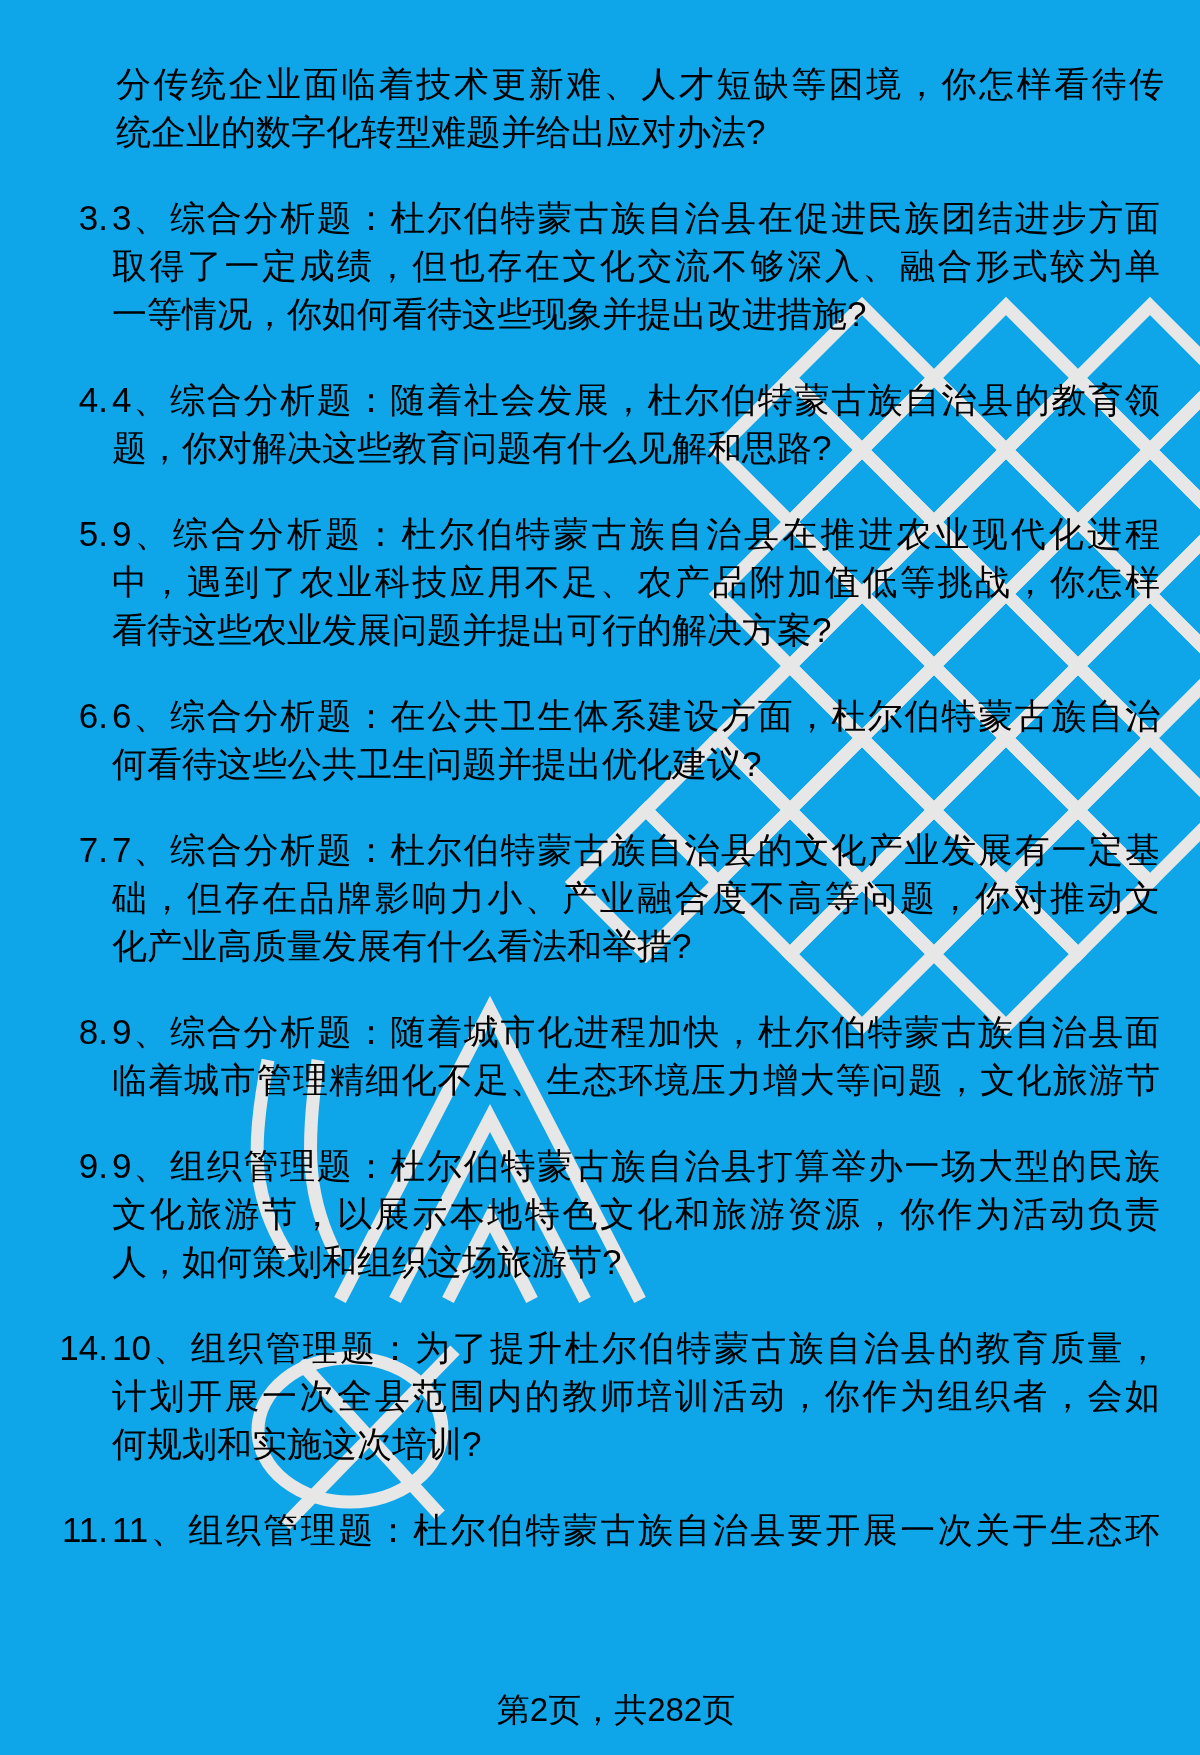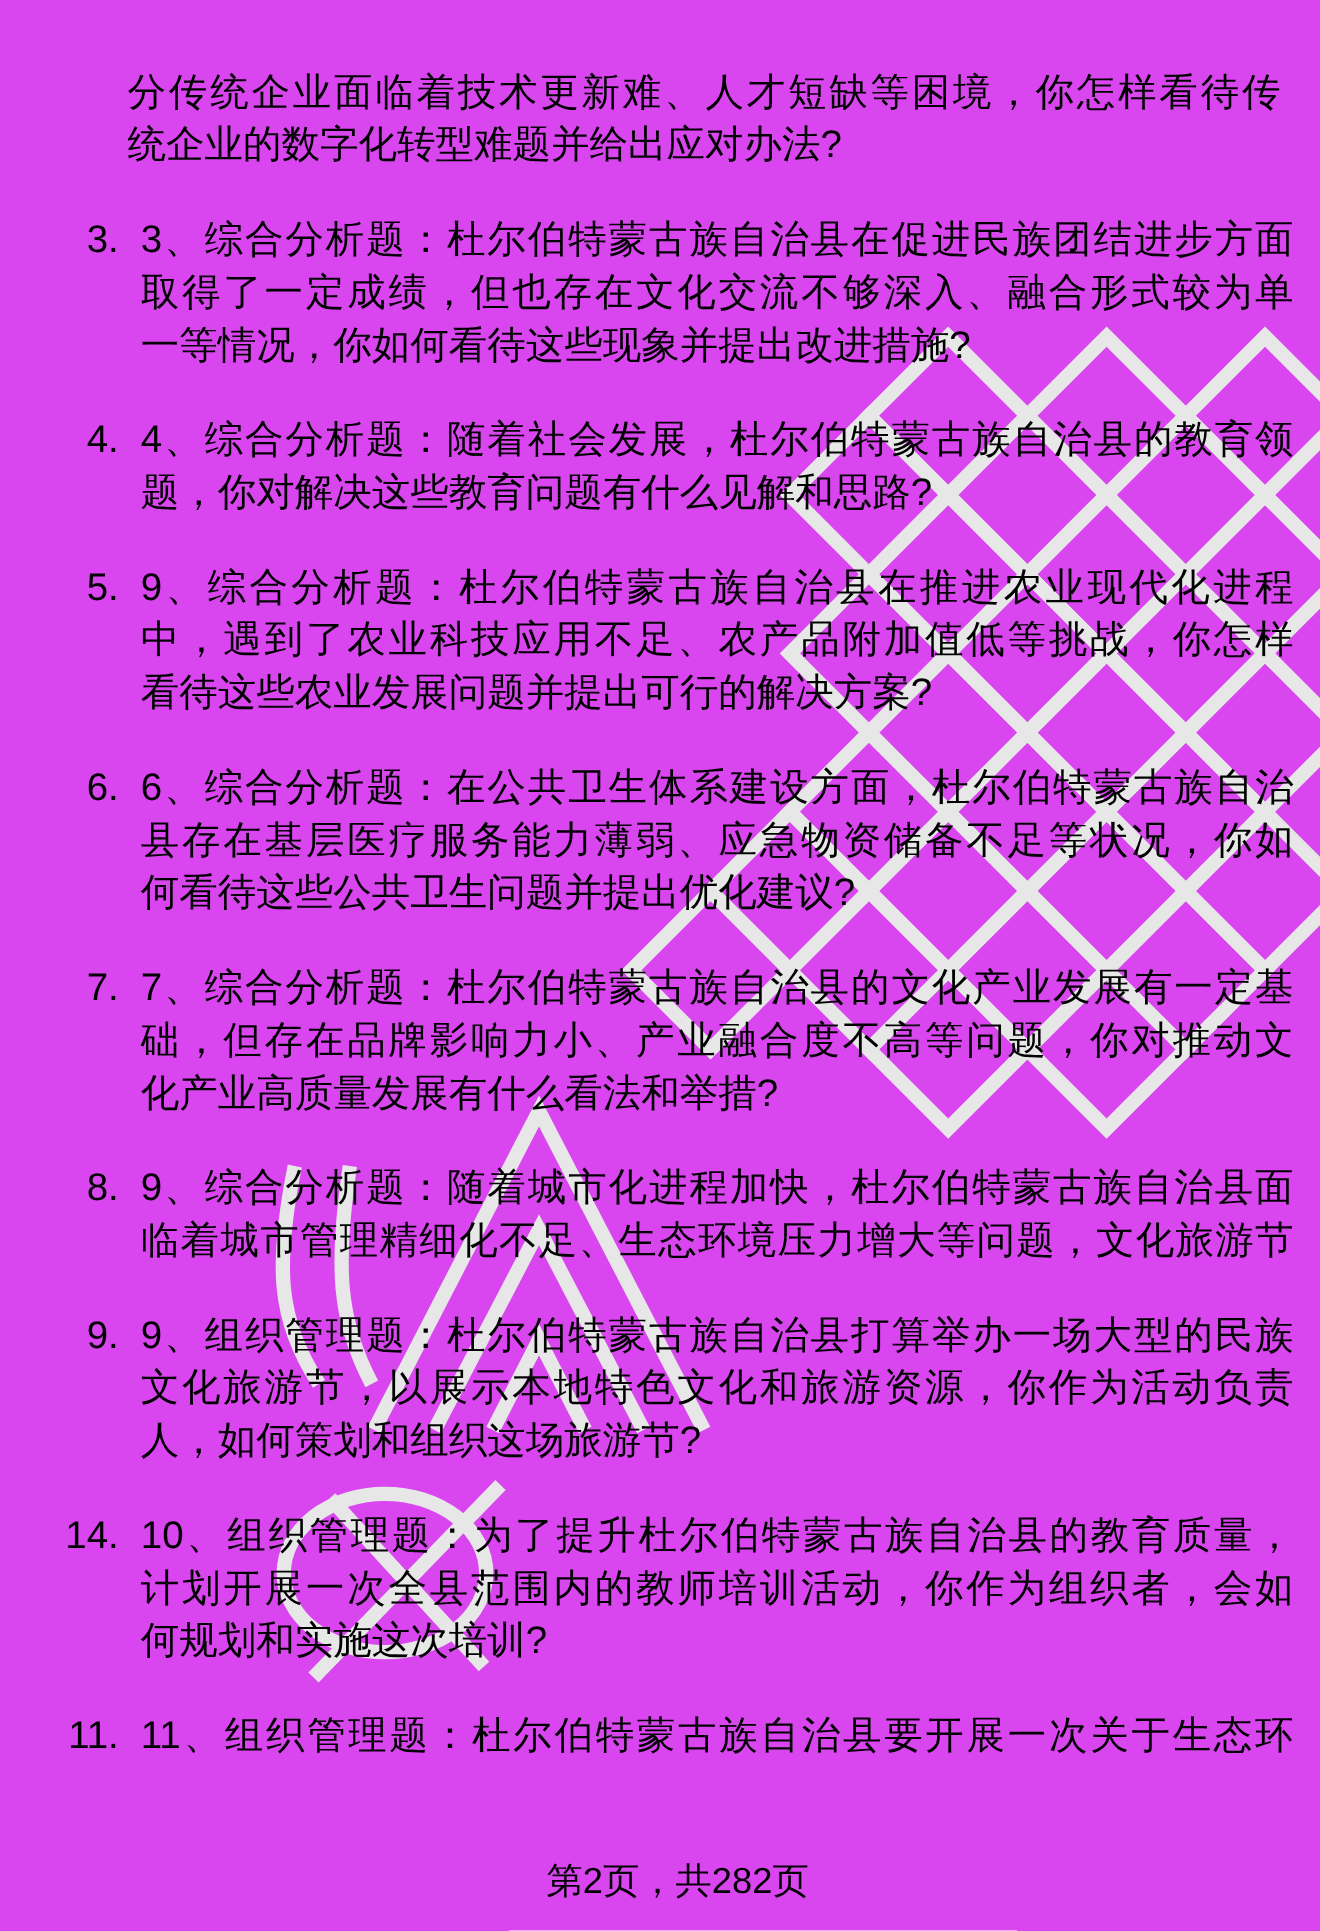--- a/index.html
+++ b/index.html
@@ -4,21 +4,21 @@
 <style>
   html, body {
     margin: 0;
     padding: 0;
     background: #ffffff;
   }
   .page {
     position: relative;
     width: 1200px;
     height: 1755px;
-    background: #d946ef;
+    background: #0ea5e9;
     overflow: hidden;
     font-family: "Liberation Sans", sans-serif;
     color: #000000;
   }
   .watermark {
     position: absolute;
     left: 0;
     top: 0;
     z-index: 0;
   }
@@ -40,21 +40,21 @@
   }
   .num {
     width: 78px;
     flex: 0 0 78px;
     text-align: right;
     font-size: 35px;
     line-height: 48px;
     color: #000000;
   }
   .body {
-    margin-left: 20px;
+    margin-left: 4px;
   }
   .line {
     width: 1048px;
     height: 48px;
     line-height: 48px;
     font-size: 35px;
     color: #000000;
     white-space: nowrap;
   }
   .line.j {
@@ -157,21 +157,20 @@
         <div class="line j">9、综合分析题：杜尔伯特蒙古族自治县在推进农业现代化进程</div>
         <div class="line j">中，遇到了农业科技应用不足、农产品附加值低等挑战，你怎样</div>
         <div class="line">看待这些农业发展问题并提出可行的解决方案?</div>
       </div>
     </div>
 
     <div class="para item">
       <div class="num">6.</div>
       <div class="body">
         <div class="line j">6、综合分析题：在公共卫生体系建设方面，杜尔伯特蒙古族自治</div>
-        <div class="line j">县存在基层医疗服务能力薄弱、应急物资储备不足等状况，你如</div>
         <div class="line">何看待这些公共卫生问题并提出优化建议?</div>
       </div>
     </div>
 
     <div class="para item">
       <div class="num">7.</div>
       <div class="body">
         <div class="line j">7、综合分析题：杜尔伯特蒙古族自治县的文化产业发展有一定基</div>
         <div class="line j">础，但存在品牌影响力小、产业融合度不高等问题，你对推动文</div>
         <div class="line">化产业高质量发展有什么看法和举措?</div>

